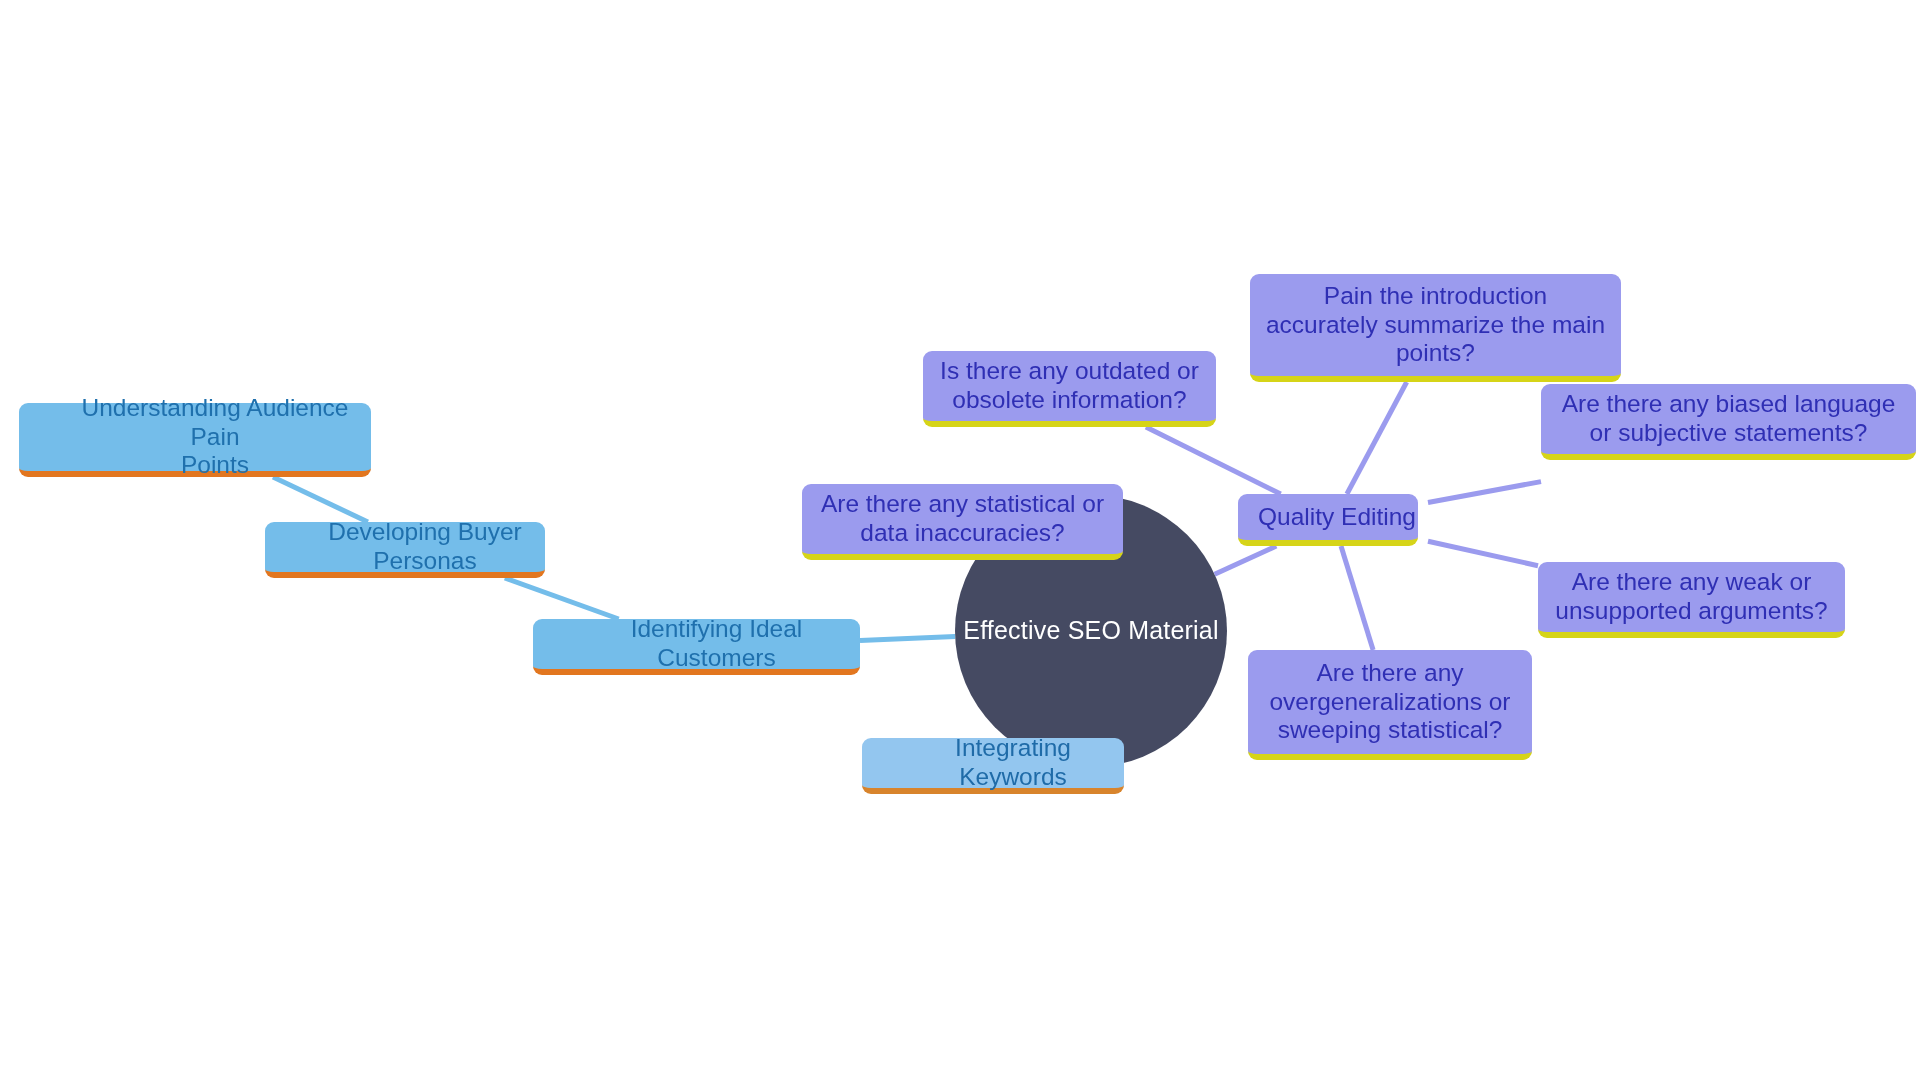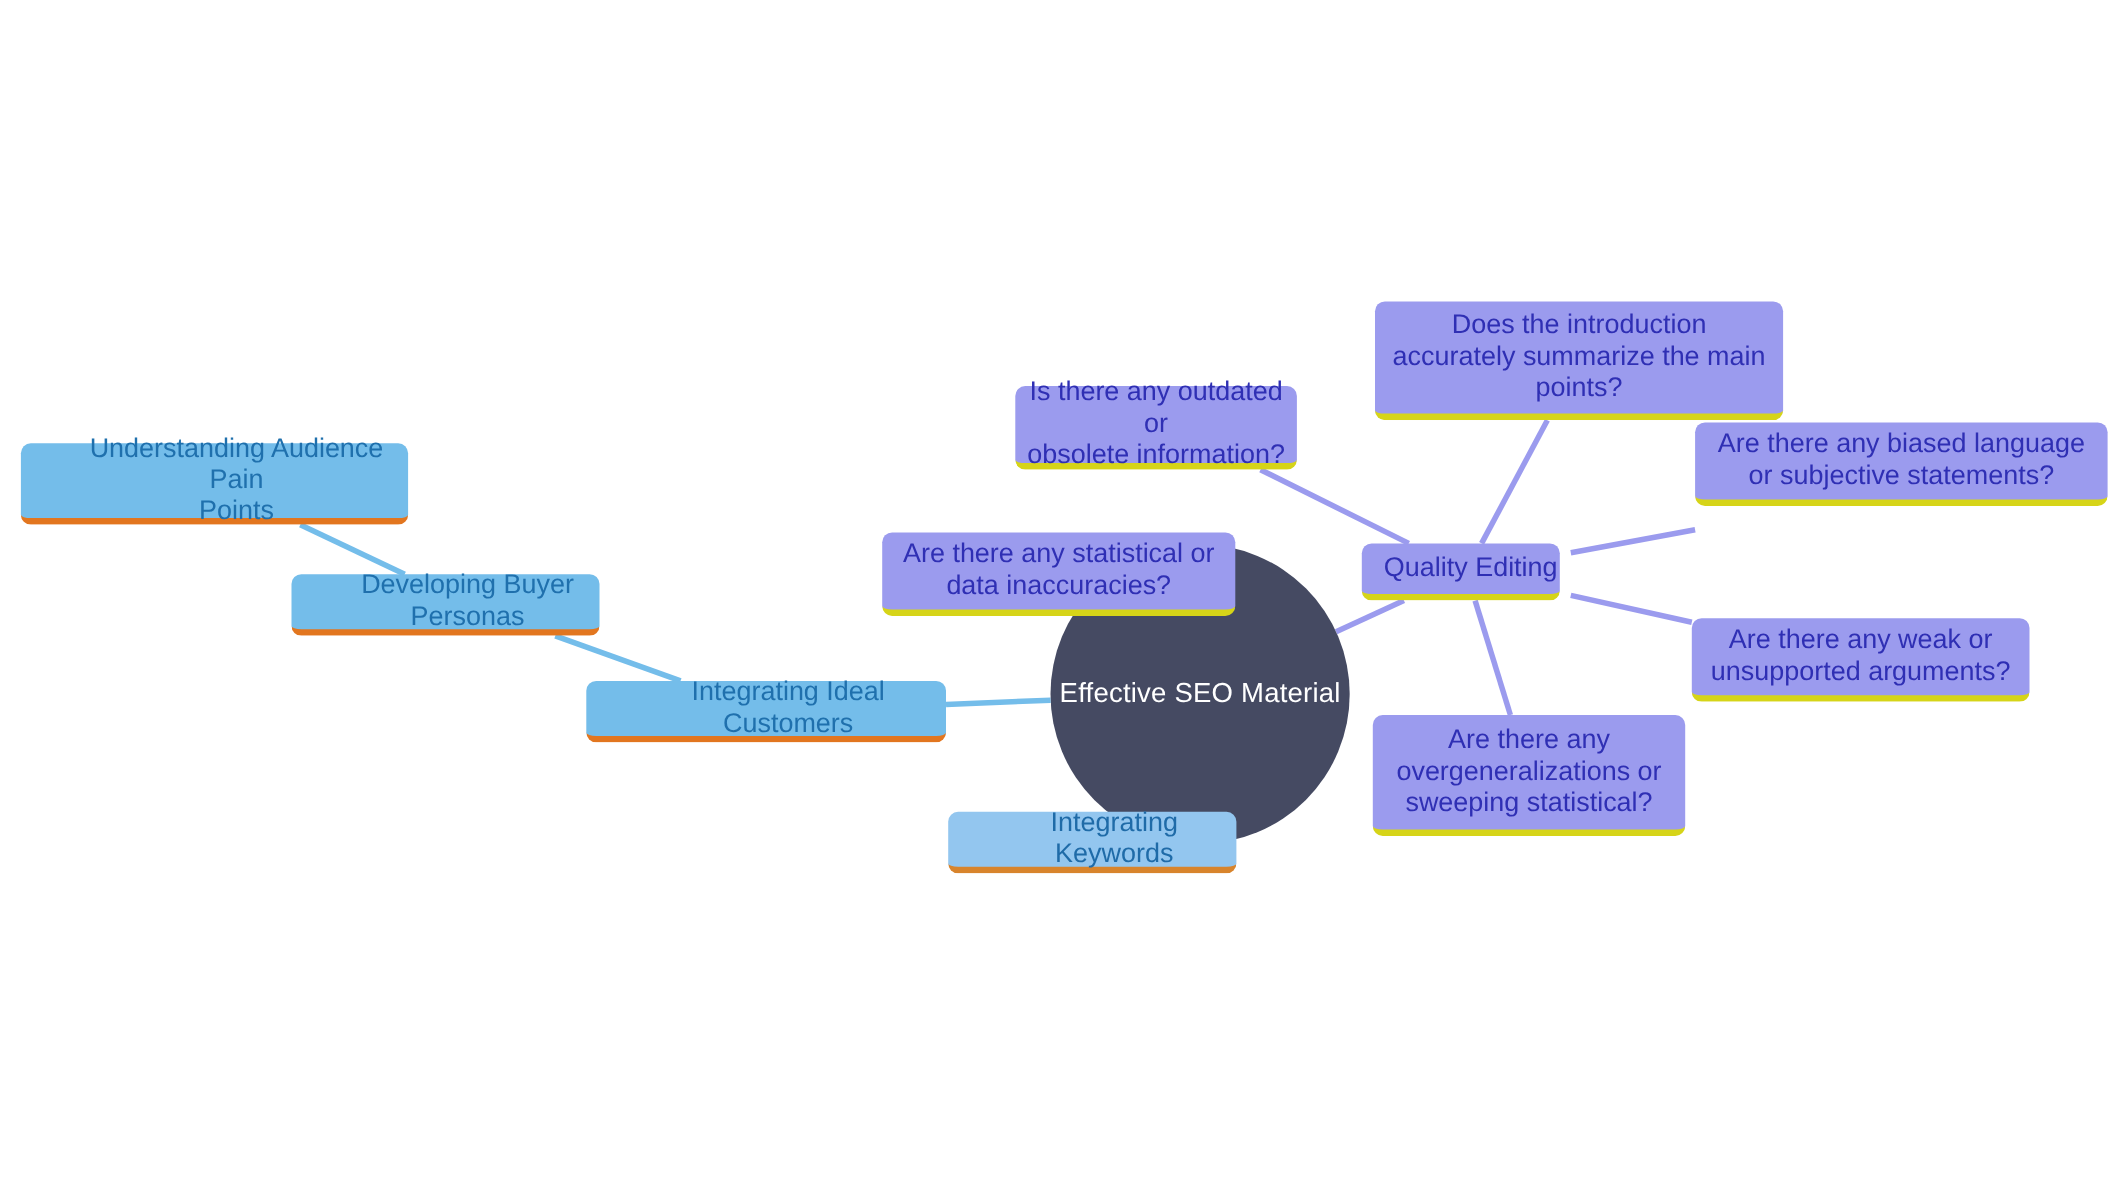--- a/index.html
+++ b/index.html
@@ -99,35 +99,35 @@
         <span class="node-text">Quality Editing</span>
       </div>
       <div class="node blue" style="left: 19px; top: 403px; width: 352px; height: 74px;">
         <span class="node-text">Understanding Audience Pain
 Points</span>
       </div>
       <div class="node blue" style="left: 265px; top: 522px; width: 280px; height: 56px;">
         <span class="node-text">Developing Buyer Personas</span>
       </div>
       <div class="node blue" style="left: 533px; top: 619px; width: 327px; height: 56px;">
-        <span class="node-text">Integrating Ideal Customers</span>
+        <span class="node-text">Identifying Ideal Customers</span>
       </div>
       <div class="node blue soft" style="left: 862px; top: 738px; width: 262px; height: 56px;">
         <span class="node-text">Integrating Keywords</span>
       </div>
-      <div class="node purple" style="left: 923px; top: 351px; width: 256px; height: 76px;">
+      <div class="node purple" style="left: 923px; top: 351px; width: 293px; height: 76px;">
         <span class="node-text">Is there any outdated or
 obsolete information?</span>
       </div>
       <div class="node purple" style="left: 802px; top: 484px; width: 321px; height: 76px;">
         <span class="node-text">Are there any statistical or
 data inaccuracies?</span>
       </div>
       <div class="node purple" style="left: 1250px; top: 274px; width: 371px; height: 108px;">
-        <span class="node-text">Does the introduction
+        <span class="node-text">Pain the introduction
 accurately summarize the main
 points?</span>
       </div>
       <div class="node purple" style="left: 1541px; top: 384px; width: 375px; height: 76px;">
         <span class="node-text">Are there any biased language
 or subjective statements?</span>
       </div>
       <div class="node purple" style="left: 1538px; top: 562px; width: 307px; height: 76px;">
         <span class="node-text">Are there any weak or
 unsupported arguments?</span>

